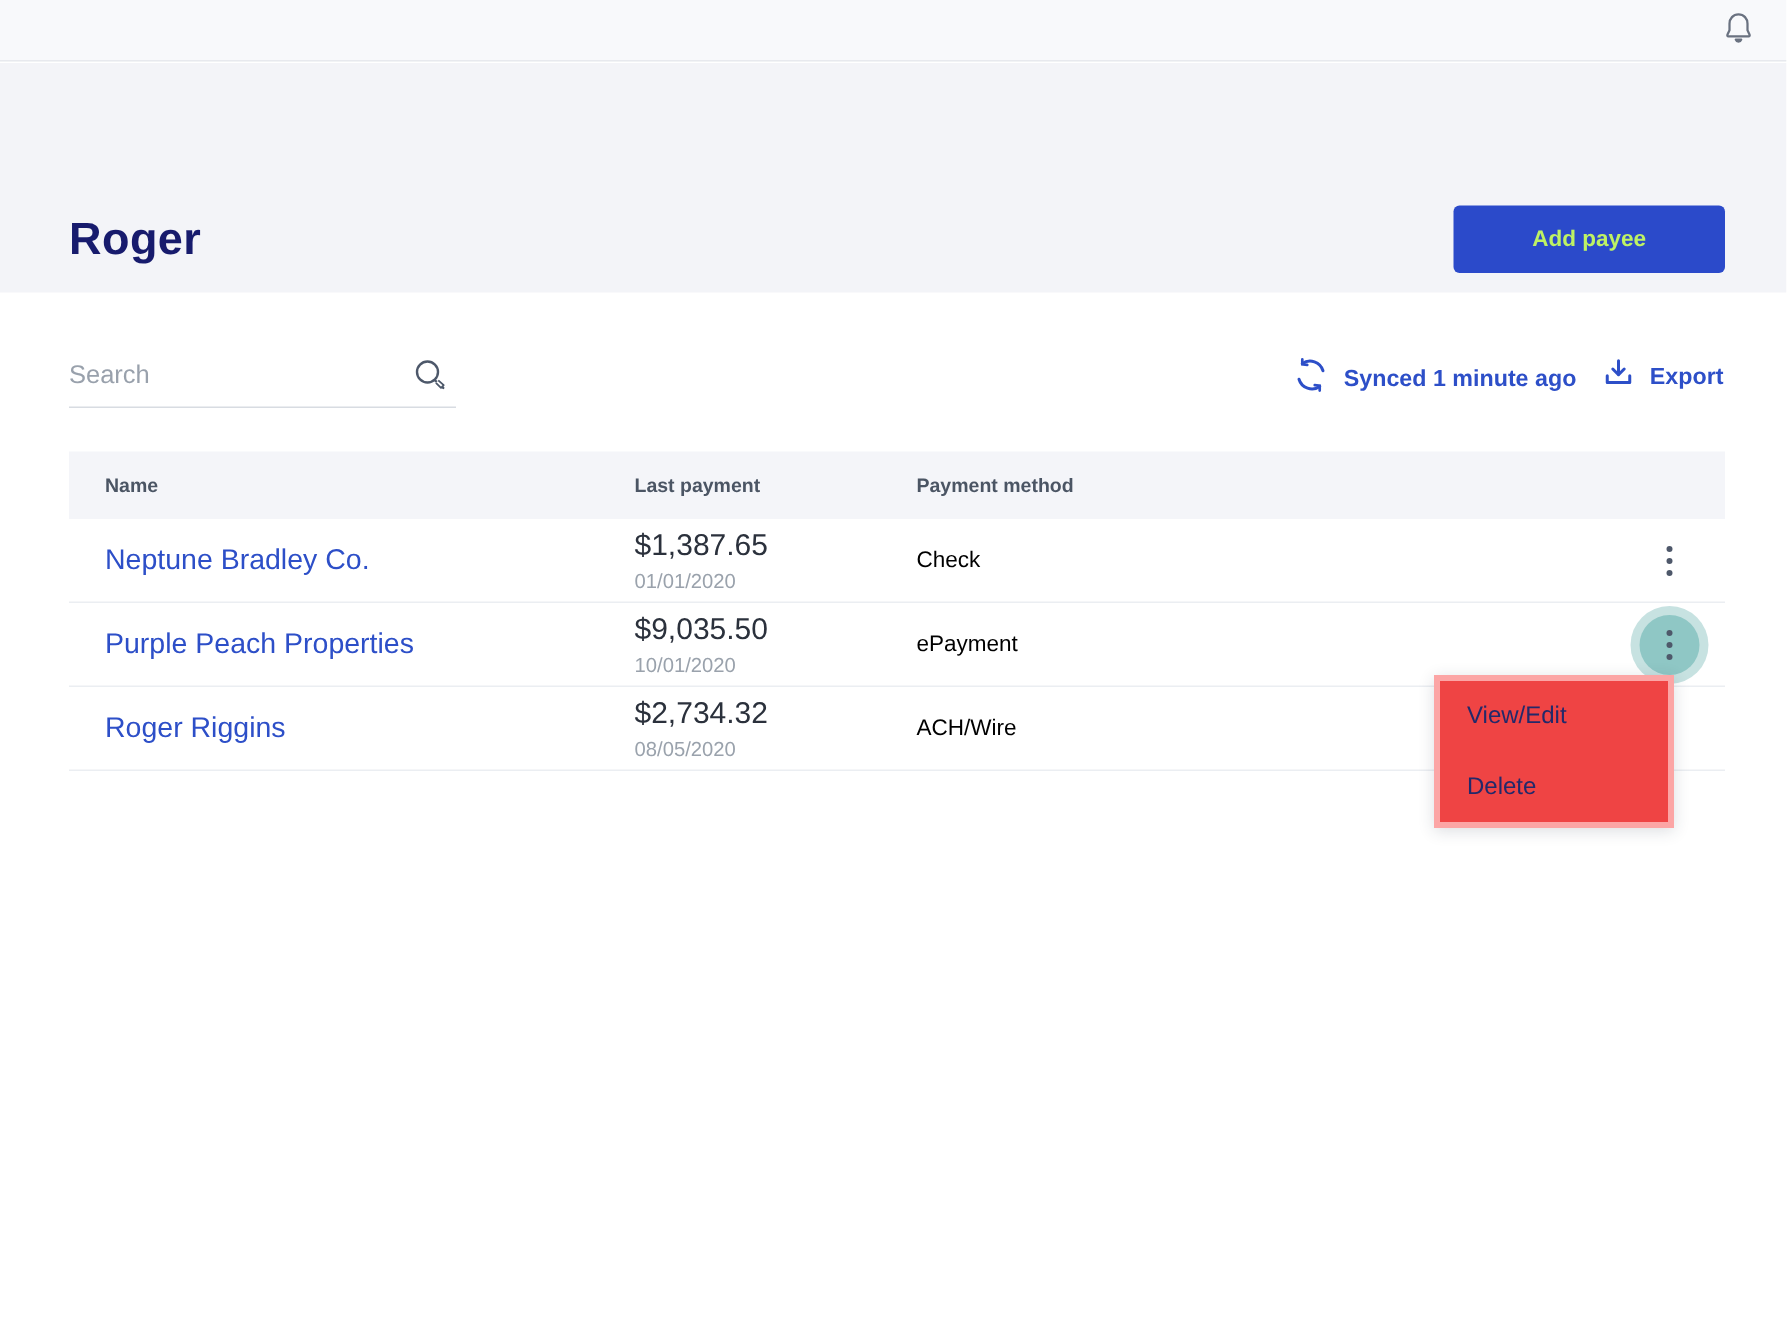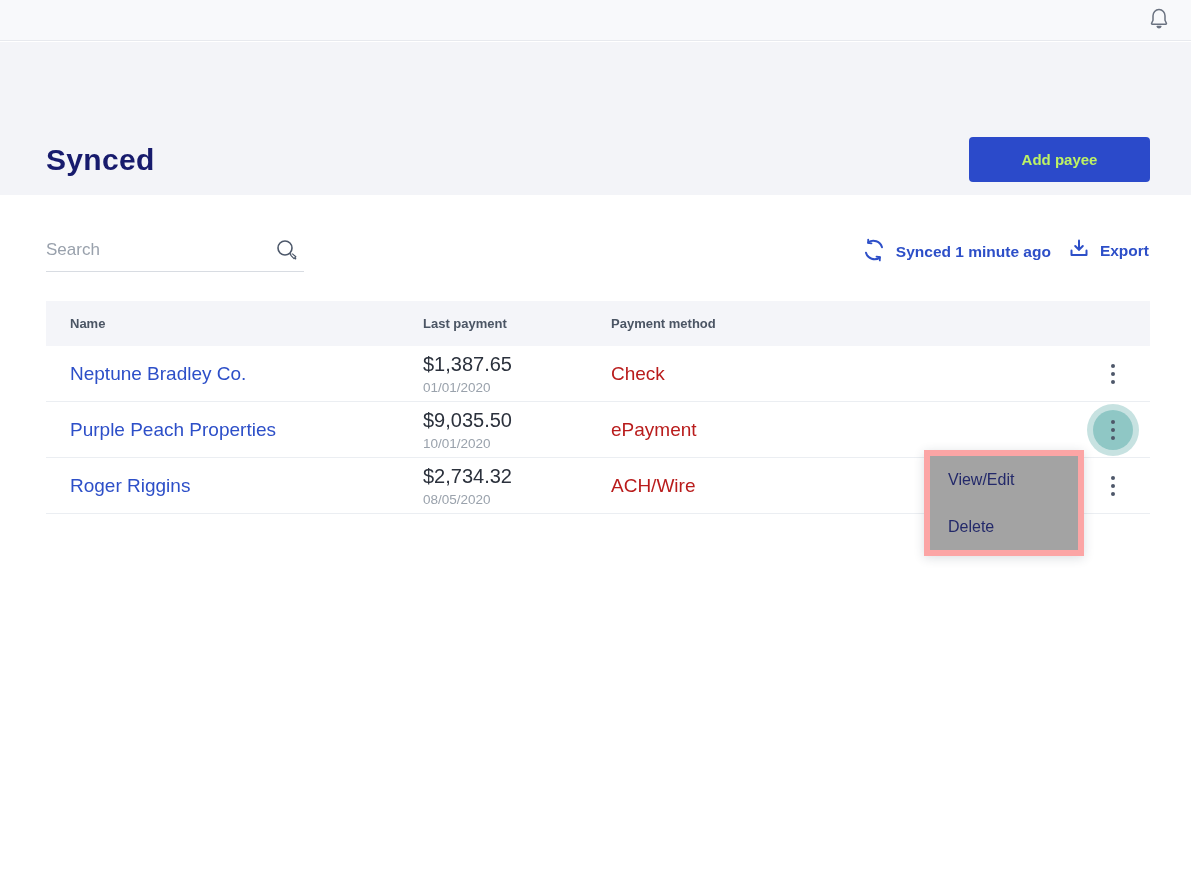--- a/index.html
+++ b/index.html
@@ -40,55 +40,55 @@
 
   
   .table { position:absolute; left:46px; top:301px; width:1104px; }
   .tr { display:grid; grid-template-columns:24px 353px 188px 465px 74px; align-items:center; }
   .thead { height:45px; background:#f4f5f9; }
   .thead .th { font-size:13px; font-weight:700; color:#4b5564; }
   .row { height:56px; border-bottom:1px solid #ebeef2; background:transparent; }
   .name-link { font-size:19px; font-weight:400; color:#2d4fc8; text-decoration:none; cursor:pointer; }
   .amount { font-size:20px; color:#2b313c; line-height:1.25; }
   .date { font-size:13.5px; color:#9aa2ac; margin-top:3px; }
-  .method { font-size:19px; color:#b91c1c; }
+  .method { font-size:15px; color:#000000; }
 
   .cell-actions { display:flex; justify-content:center; }
   .kebab { position:relative; width:52px; height:52px; background:none; border:none;
            display:flex; align-items:center; justify-content:center; cursor:pointer; }
   .kebab .dots { position:relative; display:flex; flex-direction:column; gap:4px; z-index:2; }
   .kebab .dots i { width:4px; height:4px; border-radius:50%; background:#4e586a; }
   .kebab.active .halo-outer { position:absolute; inset:0; border-radius:50%; background:#c7e2e1; }
   .kebab.active .halo-inner { position:absolute; inset:6px; border-radius:50%; background:#8fc7c5; }
 
   
-  .context-menu { position:absolute; left:924px; top:450px; width:160px; z-index:30;
-                  background:#a3a3a3; box-shadow:0 2px 10px rgba(40,50,70,.16);
-                  border:6px solid #fca5a5; }
+  .context-menu { position:absolute; left:956px; top:450px; width:160px; z-index:30;
+                  background:#ef4444; box-shadow:0 2px 10px rgba(40,50,70,.16);
+                  border:4px solid #fca5a5; }
   .menu-item { height:47px; display:flex; align-items:center; padding-left:18px;
                font-size:16px; color:#23296a; cursor:pointer; }
 </style>
 </head>
 <body>
 
 <div class="app">
 
   <header class="topbar">
     <button class="bell-btn">
       <span>
         <svg width="22" height="24" viewBox="0 0 22 24" fill="none" stroke="#6a7280" stroke-width="1.5" stroke-linejoin="round">
           <path d="M11 2.6 C7.4 2.6 5 5.4 5 8.8 V13.2 L3.6 16.2 C3.4 16.7 3.7 17.2 4.2 17.2 H17.8 C18.3 17.2 18.6 16.7 18.4 16.2 L17 13.2 V8.8 C17 5.4 14.6 2.6 11 2.6 Z"></path>
           <path d="M9.2 19.4 a1.9 1.9 0 0 0 3.6 0 Z"></path>
         </svg>
       </span>
     </button>
   </header>
 
   <section class="page-head">
-    <h1 class="page-title">Synced</h1>
+    <h1 class="page-title">Roger</h1>
     <button class="btn-primary">Add payee</button>
   </section>
 
   <div class="search-wrap">
     <input class="search-input" type="text" placeholder="Search" style="">
     <span class="search-icon">
       <svg width="26" height="26" viewBox="0 0 26 26" fill="none" stroke="#4d586a" stroke-width="1.6">
         <circle cx="11" cy="11" r="7"></circle>
         <path d="M16.2 16.8 L21.5 21.6" stroke-linecap="round"></path>
         <path d="M18.2 16.6 L21.8 19.8 L20 21.6 L16.6 18.2" fill="#ffffff" stroke="#4d586a" stroke-width="1.2" stroke-linejoin="round"></path>

